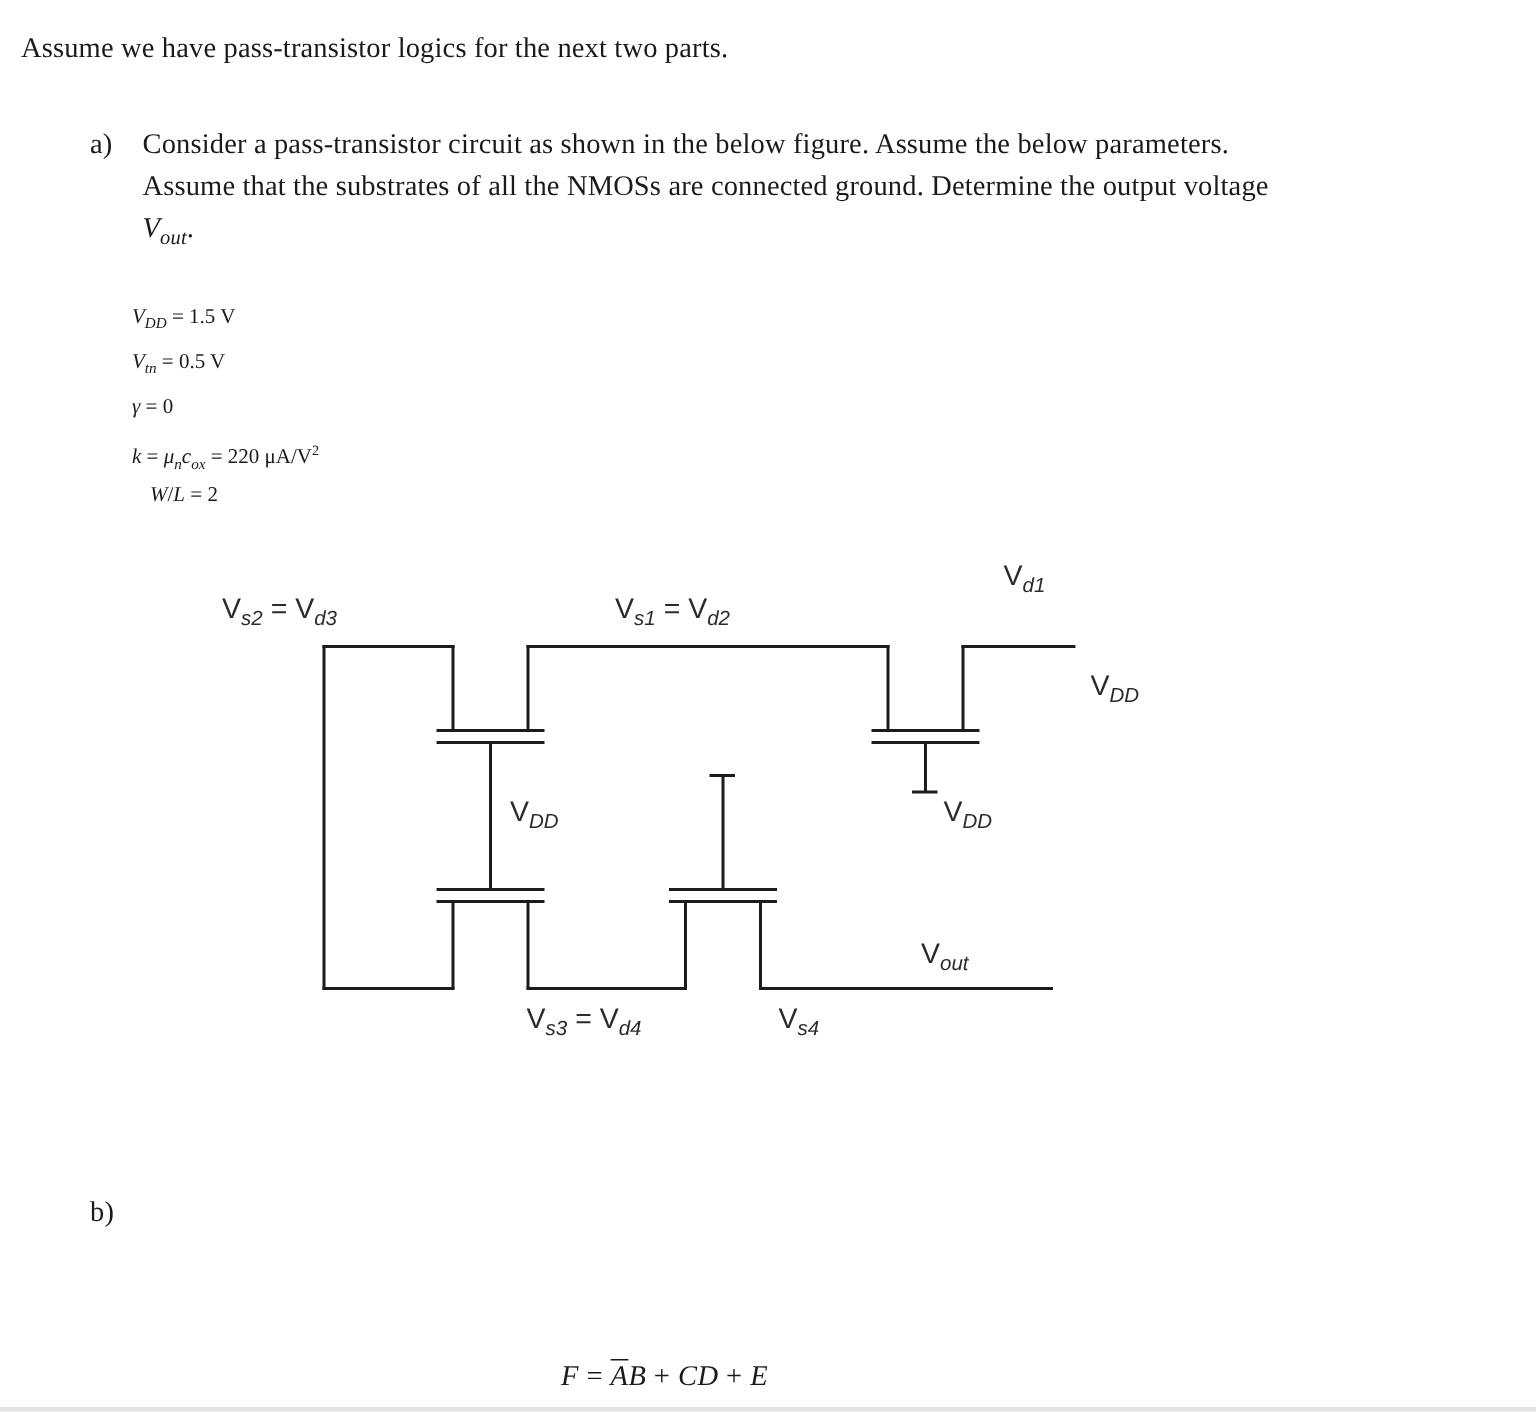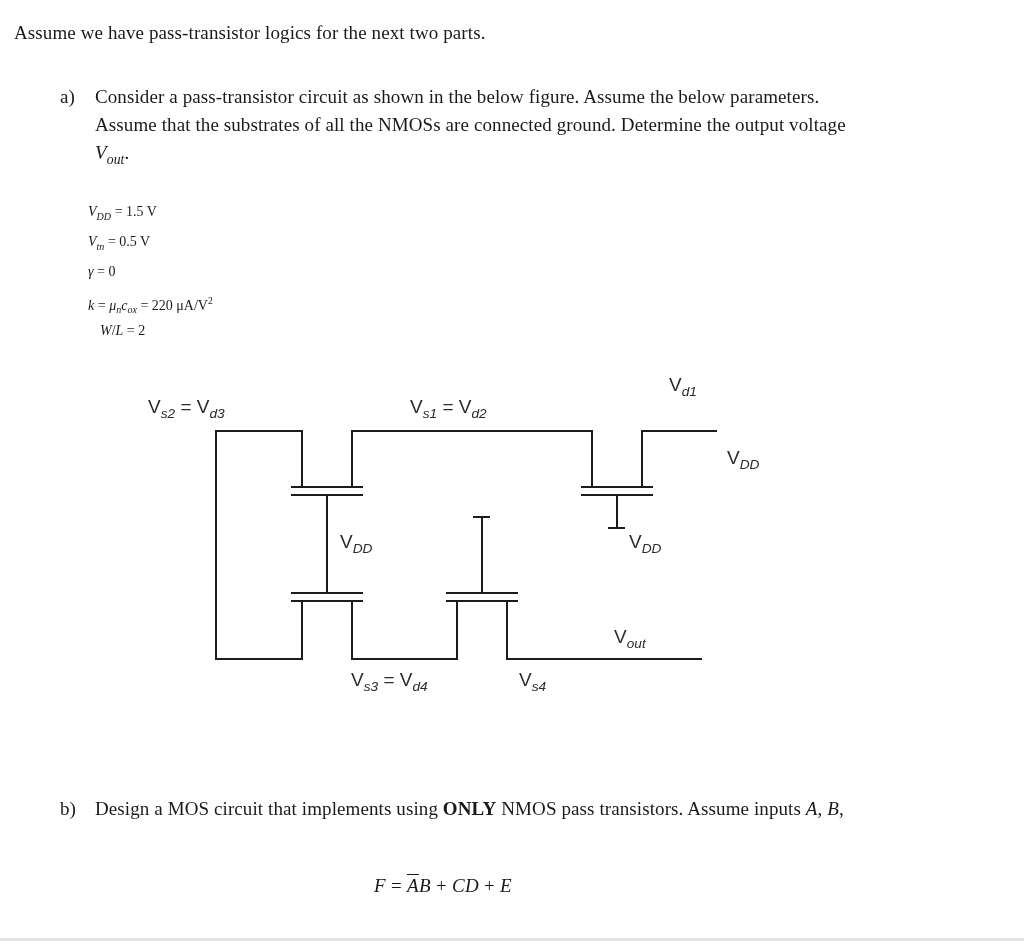--- a/index.html
+++ b/index.html
@@ -88,18 +88,17 @@
     <div class="figlabel" style="left:669px;top:374px"><span>V</span><sub>d1</sub></div>
     <div class="figlabel" style="left:727px;top:447px"><span>V</span><sub>DD</sub></div>
     <div class="figlabel" style="left:340px;top:531px"><span>V</span><sub>DD</sub></div>
     <div class="figlabel" style="left:629px;top:531px"><span>V</span><sub>DD</sub></div>
     <div class="figlabel" style="left:614px;top:626px"><span>V</span><sub>out</sub></div>
     <div class="figlabel" style="left:351px;top:669px"><span>V</span><sub>s3</sub><span> = V</span><sub>d4</sub></div>
     <div class="figlabel" style="left:519px;top:669px"><span>V</span><sub>s4</sub></div>
   </div>
 
   <div class="abs bodyline" style="left:60px;top:797px">b)</div>
-  <div class="abs bodyline" style="left:95px;top:797px"><span>Design a MOS circuit that implements using </span><span class="bd">ONLY</span><span> NMOS pass transistors. Assume inputs </span><span class="it">A</span><span>, </span><span class="it">B</span><span>,</span></div>
 
-  <div class="abs formula" style="left:374px;top:875px"><span class="it">F</span><span> =  </span><span class="it bar">A</span><span class="it">B</span><span> + </span><span class="it">CD</span><span> + </span><span class="it">E</span></div>
+  <div class="abs formula" style="left:374px;top:907px"><span class="it">F</span><span> =  </span><span class="it bar">A</span><span class="it">B</span><span> + </span><span class="it">CD</span><span> + </span><span class="it">E</span></div>
 
   <div class="page-edge" style="top:938px;height:3px"></div>
 </div>
 
 </body></html>

